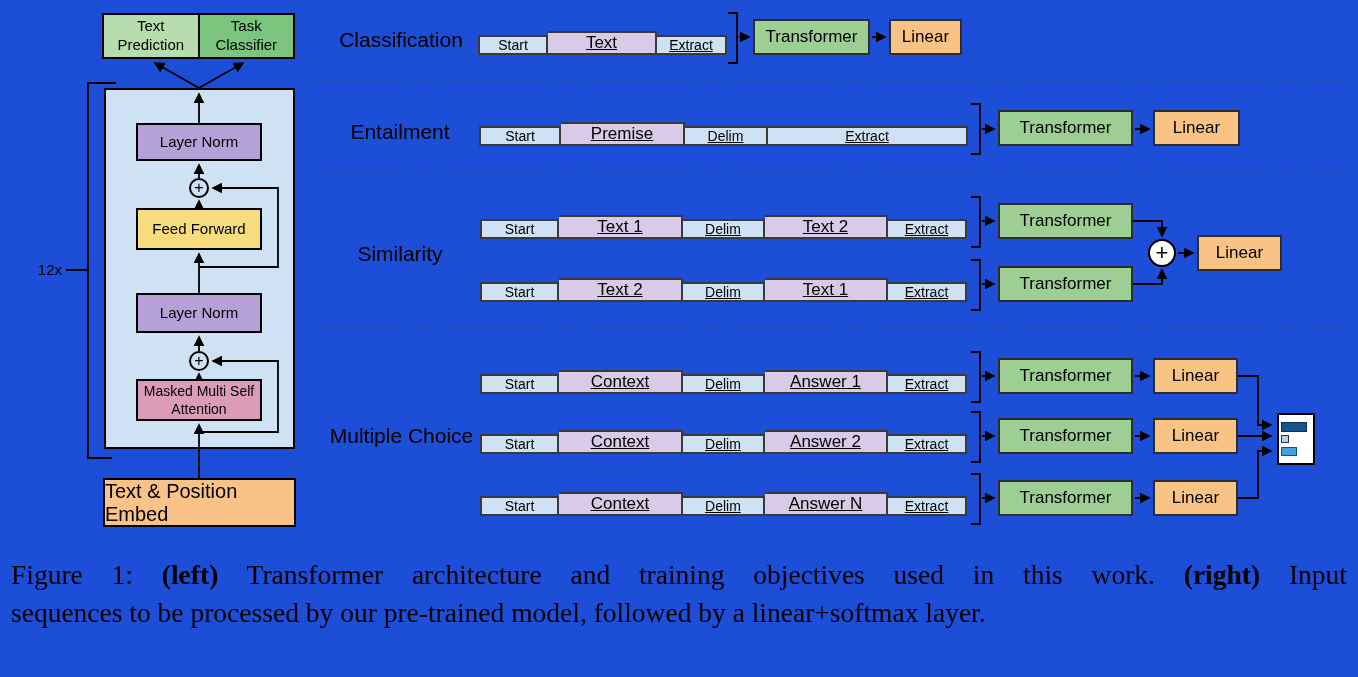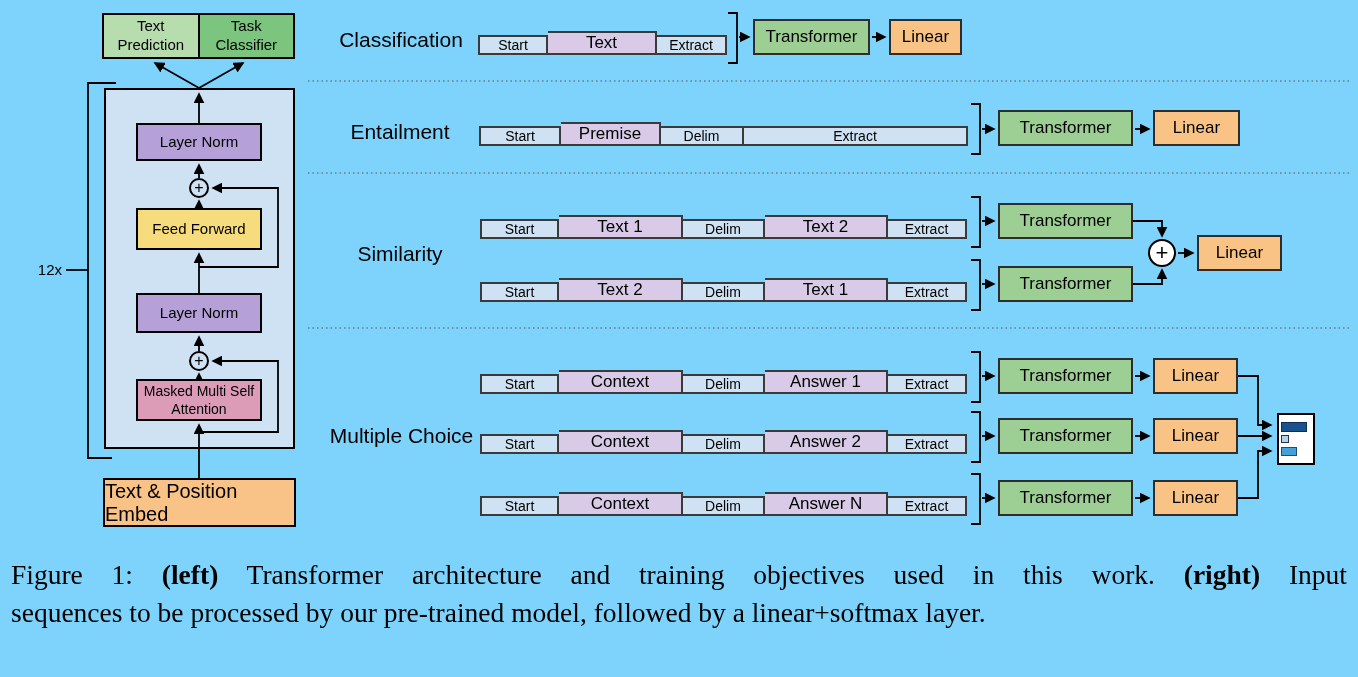--- a/index.html
+++ b/index.html
@@ -1,16 +1,16 @@
 <!DOCTYPE html>
 <html><head>
 <meta charset="utf-8">
 <style>
   html,body{margin:0;padding:0;background:#ffffff;}
-  #figure{position:relative;width:1358px;height:677px;background:#7dd3fc;
+  #figure{position:relative;width:1358px;height:677px;background:#1d4ed8;
           font-family:"Liberation Sans",sans-serif;color:#000;overflow:hidden;}
   #connectors{position:absolute;left:0;top:0;width:1358px;height:560px;z-index:1;}
 
   
   .head-pair{position:absolute;left:102px;top:13px;width:193px;height:46px;display:flex;
              border:2px solid #000;box-sizing:border-box;z-index:2;}
   .head{flex:1;display:flex;align-items:center;justify-content:center;text-align:center;
         font-size:15px;line-height:1.25;}
   .head.tp{background:#b7dcae;border-right:2px solid #000;}
   .head.tc{background:#7cc57e;}
@@ -28,21 +28,21 @@
   .plus{position:absolute;width:20px;height:20px;border:2px solid #000;border-radius:50%;
         background:#cfe2f4;box-sizing:border-box;display:flex;align-items:center;
         justify-content:center;font-size:16px;line-height:1;z-index:3;}
   .twelve{position:absolute;left:26px;top:261px;width:36px;font-size:15px;text-align:right;z-index:2;}
 
   
   .rowlabel{position:absolute;font-size:21px;text-align:center;z-index:2;}
   .strip{position:absolute;height:36px;display:flex;z-index:2;box-sizing:border-box;align-items:flex-end;}
   .cell{border:2px solid #3a3a3a;box-sizing:border-box;display:flex;align-items:center;
         justify-content:center;}
-  .cell + .cell{border-left:none;}
+  .cell + .cell{border-left:none;text-decoration:underline;}
   .cell.blue{background:#cfe2f3;}
   .cell.lav{background:#d9cbe8;}
   .cell.sm{font-size:14px;}
   .cell.lg{font-size:17px;}
   .gbox,.obox{position:absolute;height:36px;border:2px solid #2d2d2d;box-sizing:border-box;
         display:flex;align-items:center;justify-content:center;font-size:17px;z-index:2;}
   .gbox{background:#9dcf95;}
   .obox{background:#f9c385;}
   .bigplus{position:absolute;left:1148px;top:239px;width:28px;height:28px;border:2px solid #000;
         border-radius:50%;background:#fff;box-sizing:border-box;display:flex;align-items:center;
@@ -144,21 +144,21 @@
     <div class="cell blue sm" style="width:70px">Start</div>
     <div class="cell lav lg" style="flex:1">Text</div>
     <div class="cell blue sm" style="width:70px">Extract</div>
   </div>
   <div class="gbox" style="left:753px;top:19px;width:117px">Transformer</div>
   <div class="obox" style="left:889px;top:19px;width:73px">Linear</div>
 
   <div class="rowlabel" style="left:340px;top:120px;width:120px">Entailment</div>
   <div class="strip" style="left:479px;top:110px;width:489px">
     <div class="cell blue sm" style="width:82px">Start</div>
-    <div class="cell lav lg" style="width:100px">Premise</div>
+    <div class="cell lav lg" style="width:124px">Premise</div>
     <div class="cell blue sm" style="width:83px">Delim</div>
     <div class="cell blue sm" style="flex:1">Extract</div>
   </div>
   <div class="gbox" style="left:998px;top:110px;width:135px">Transformer</div>
   <div class="obox" style="left:1153px;top:110px;width:87px">Linear</div>
 
   <div class="rowlabel" style="left:340px;top:242px;width:120px">Similarity</div>
   <div class="strip" style="left:480px;top:203px;width:487px">
     <div class="cell blue sm" style="width:79px">Start</div>
     <div class="cell lav lg" style="width:124px">Text 1</div>

